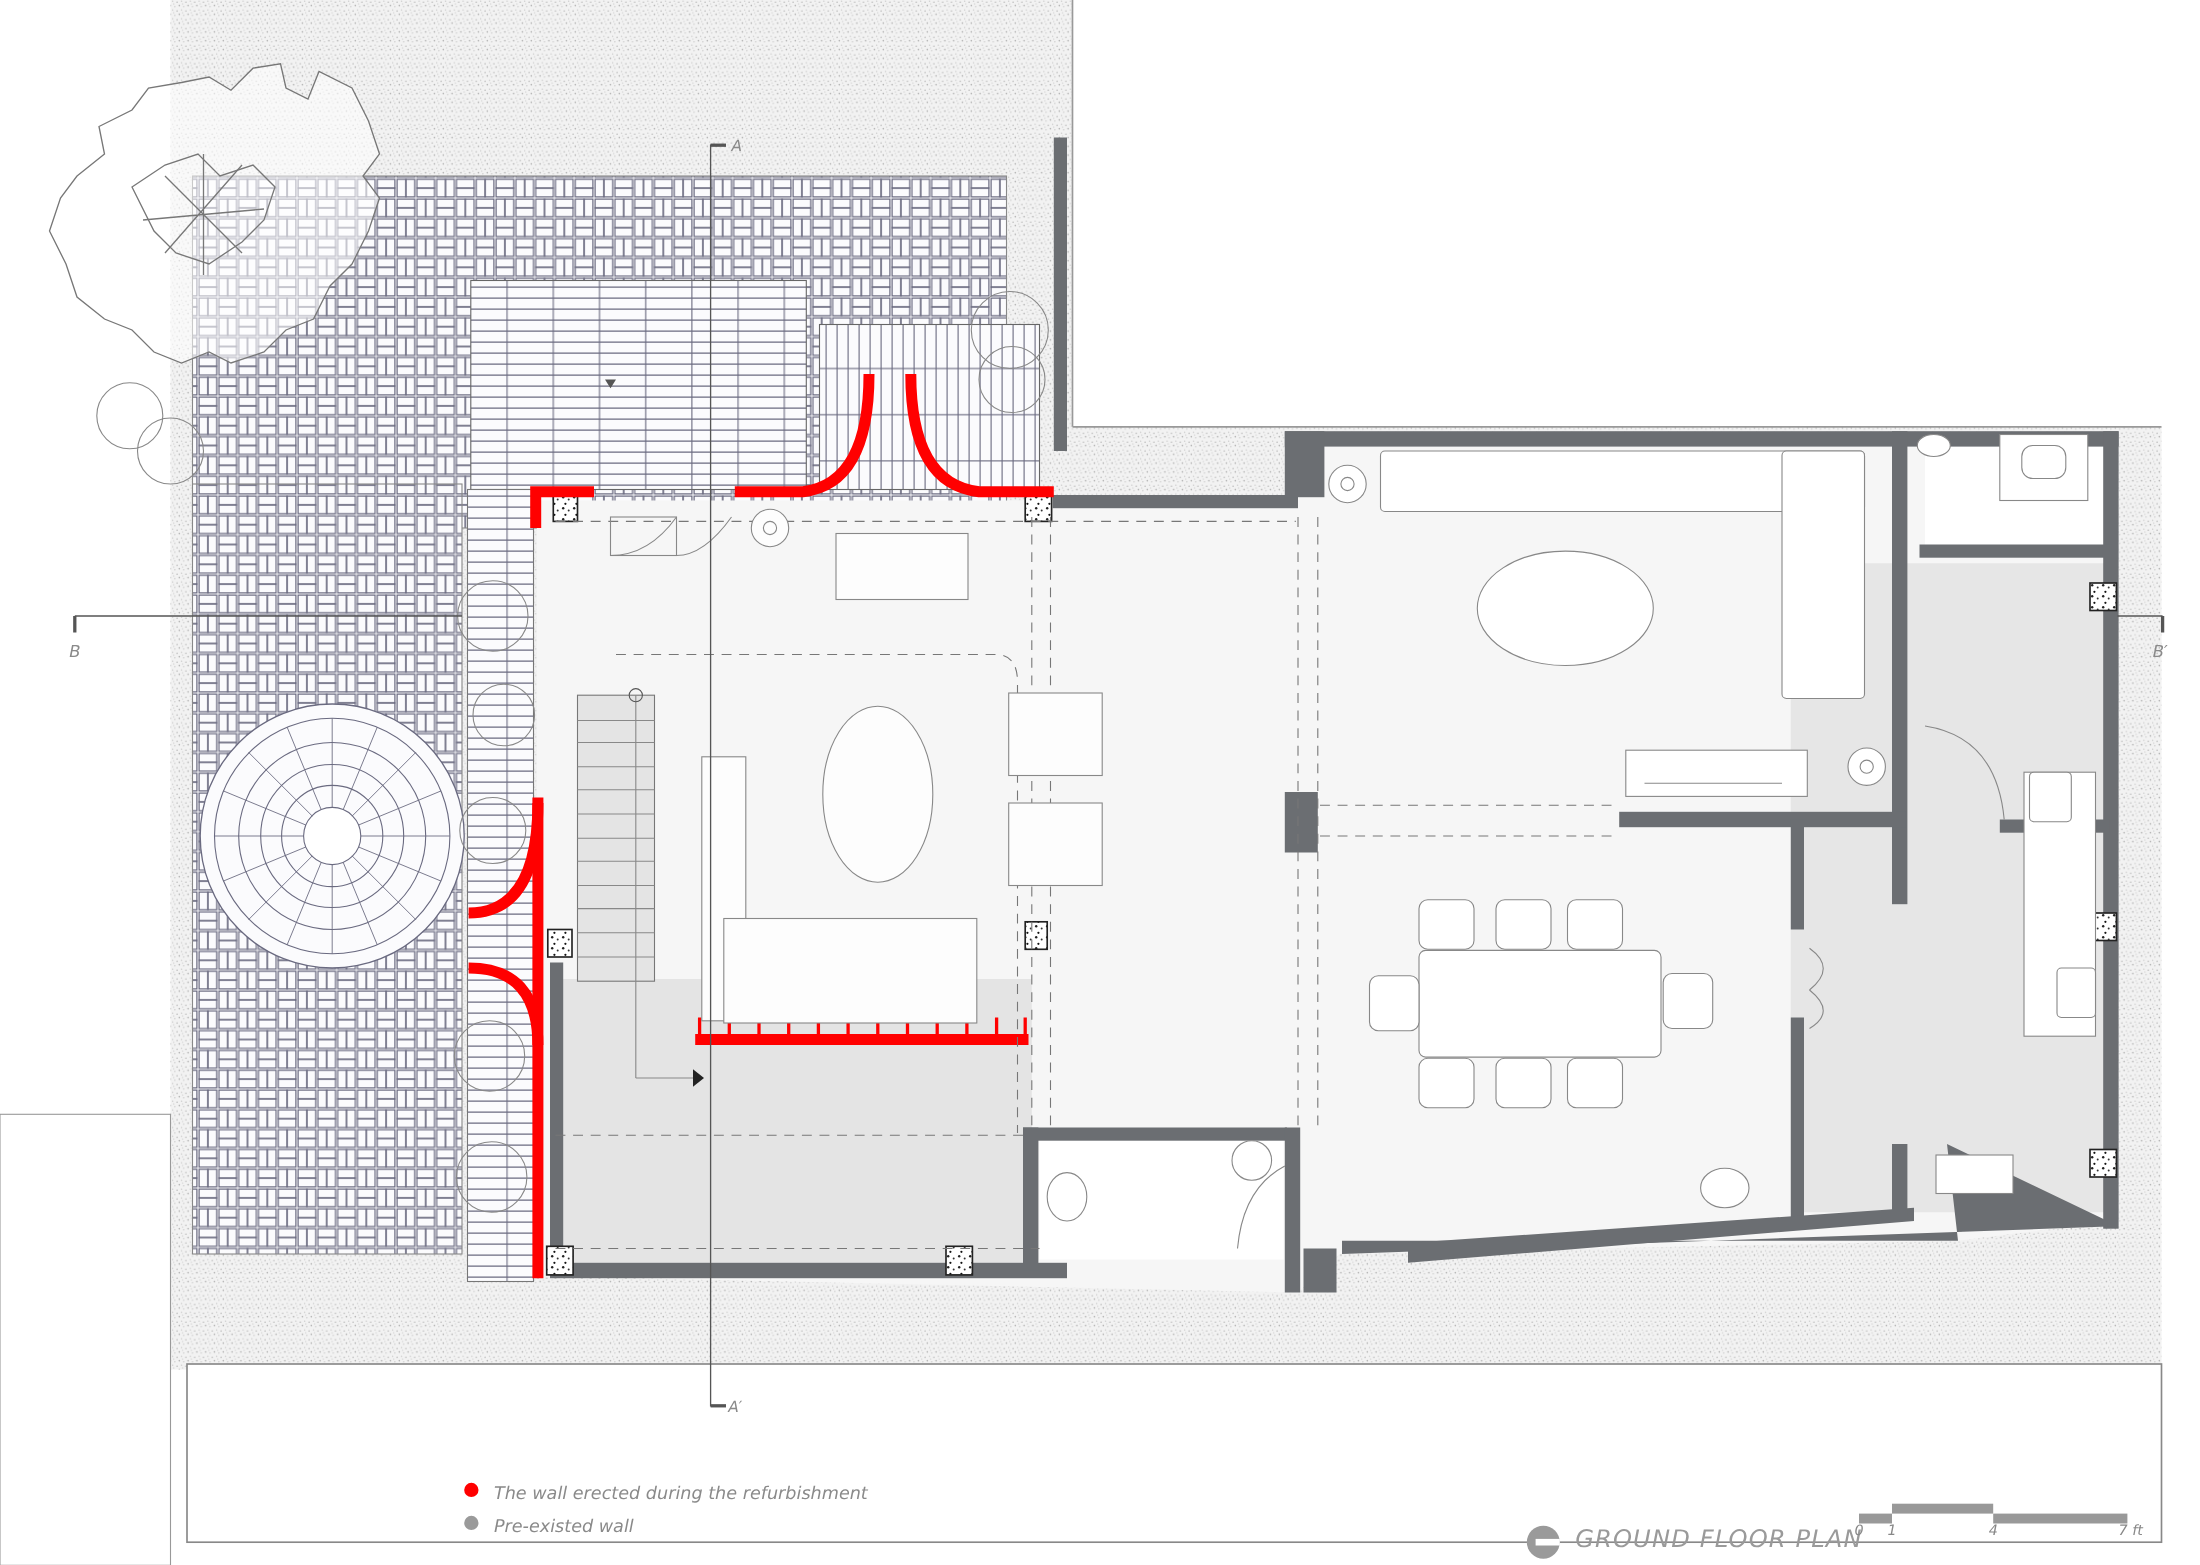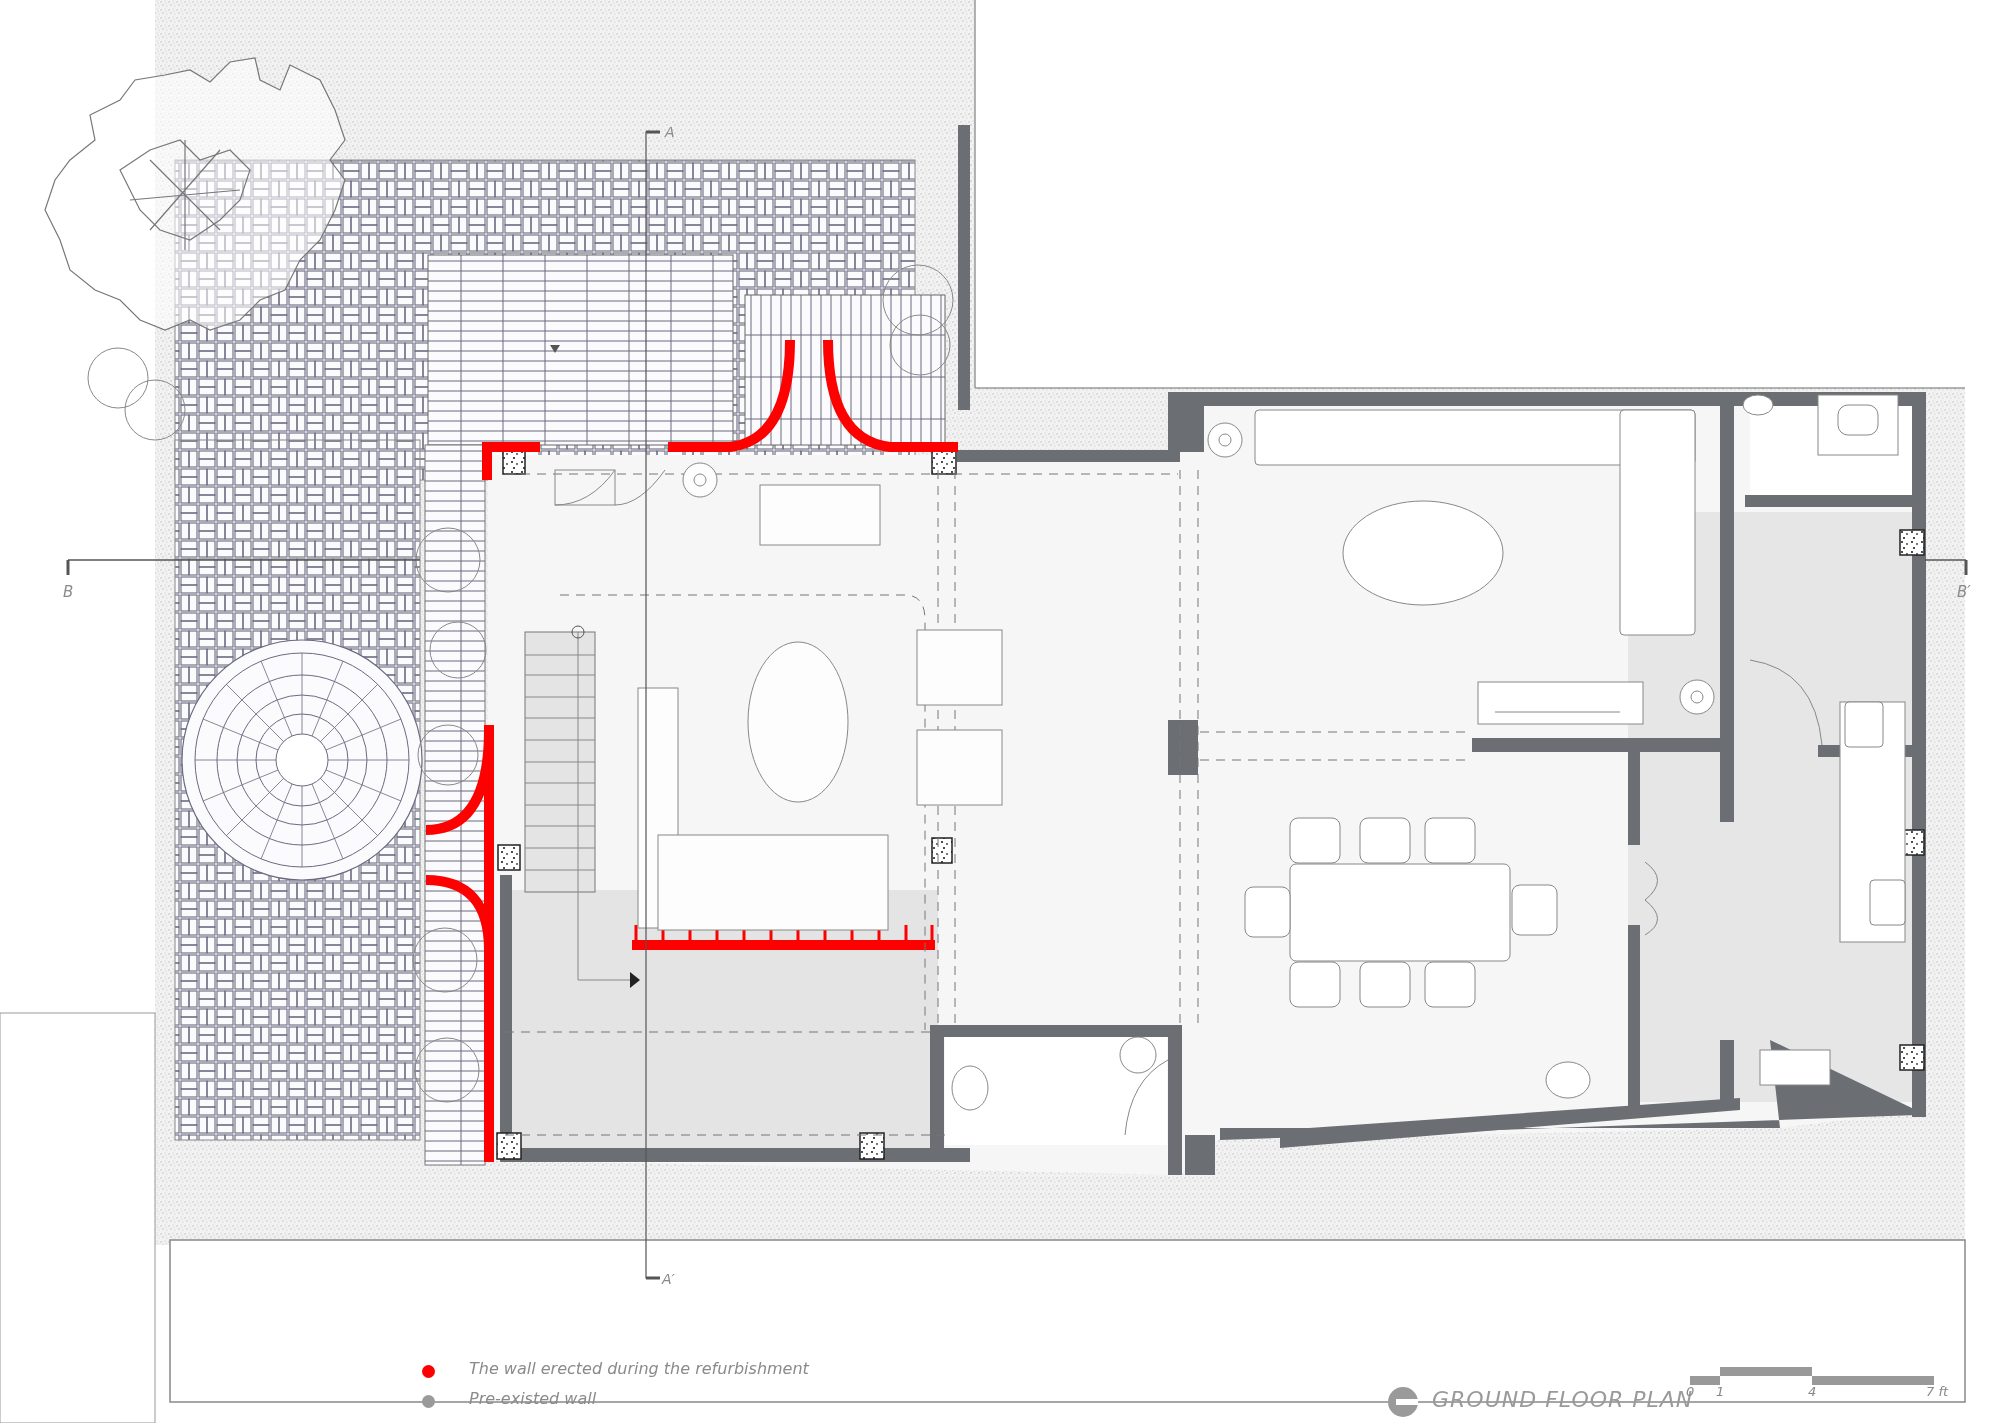--- a/index.html
+++ b/index.html
@@ -1,20 +1,20 @@
 <!DOCTYPE html>
 <html><head>
 <meta charset="utf-8">
 <style>
   html,body{margin:0;padding:0;background:#ffffff;}
   body{width:2000px;height:1423px;position:relative;overflow:hidden;font-family:"DejaVu Sans",sans-serif;}
   svg{position:absolute;left:0;top:0;}
   .lbl{font-family:"DejaVu Sans",sans-serif;font-style:italic;fill:#8a8a8a;}
   .legend{position:absolute;left:422px;top:1348px;font-family:"DejaVu Sans",sans-serif;font-style:italic;color:#8a8a8a;font-size:16px;}
-  .legend .row{display:flex;align-items:flex-end;height:30px;gap:20px;}
+  .legend .row{display:flex;align-items:flex-start;height:30px;}
   .legend .dot{width:13px;height:13px;border-radius:50%;margin-right:14px;display:inline-block;}
   .title-block{position:absolute;left:1388px;top:1368px;display:flex;margin-top:19px;}
   .title-icon{width:30px;height:30px;border-radius:50%;background:#9a9a9a;position:relative;margin-right:14px;}
   .title-icon::after{content:"";position:absolute;left:8px;top:12px;width:22px;height:6px;background:#fff;}
   .title-text{font-family:"DejaVu Sans",sans-serif;font-style:italic;font-size:22px;color:#9a9a9a;letter-spacing:1px;}
   .scale{position:absolute;left:1690px;top:1362px;width:260px;height:44px;}
   .scale .bar{position:absolute;background:#999;height:9px;}
   .scale .tick{position:absolute;top:22px;font-family:"DejaVu Sans",sans-serif;font-style:italic;font-size:13px;color:#888;}
 </style>
 </head>

